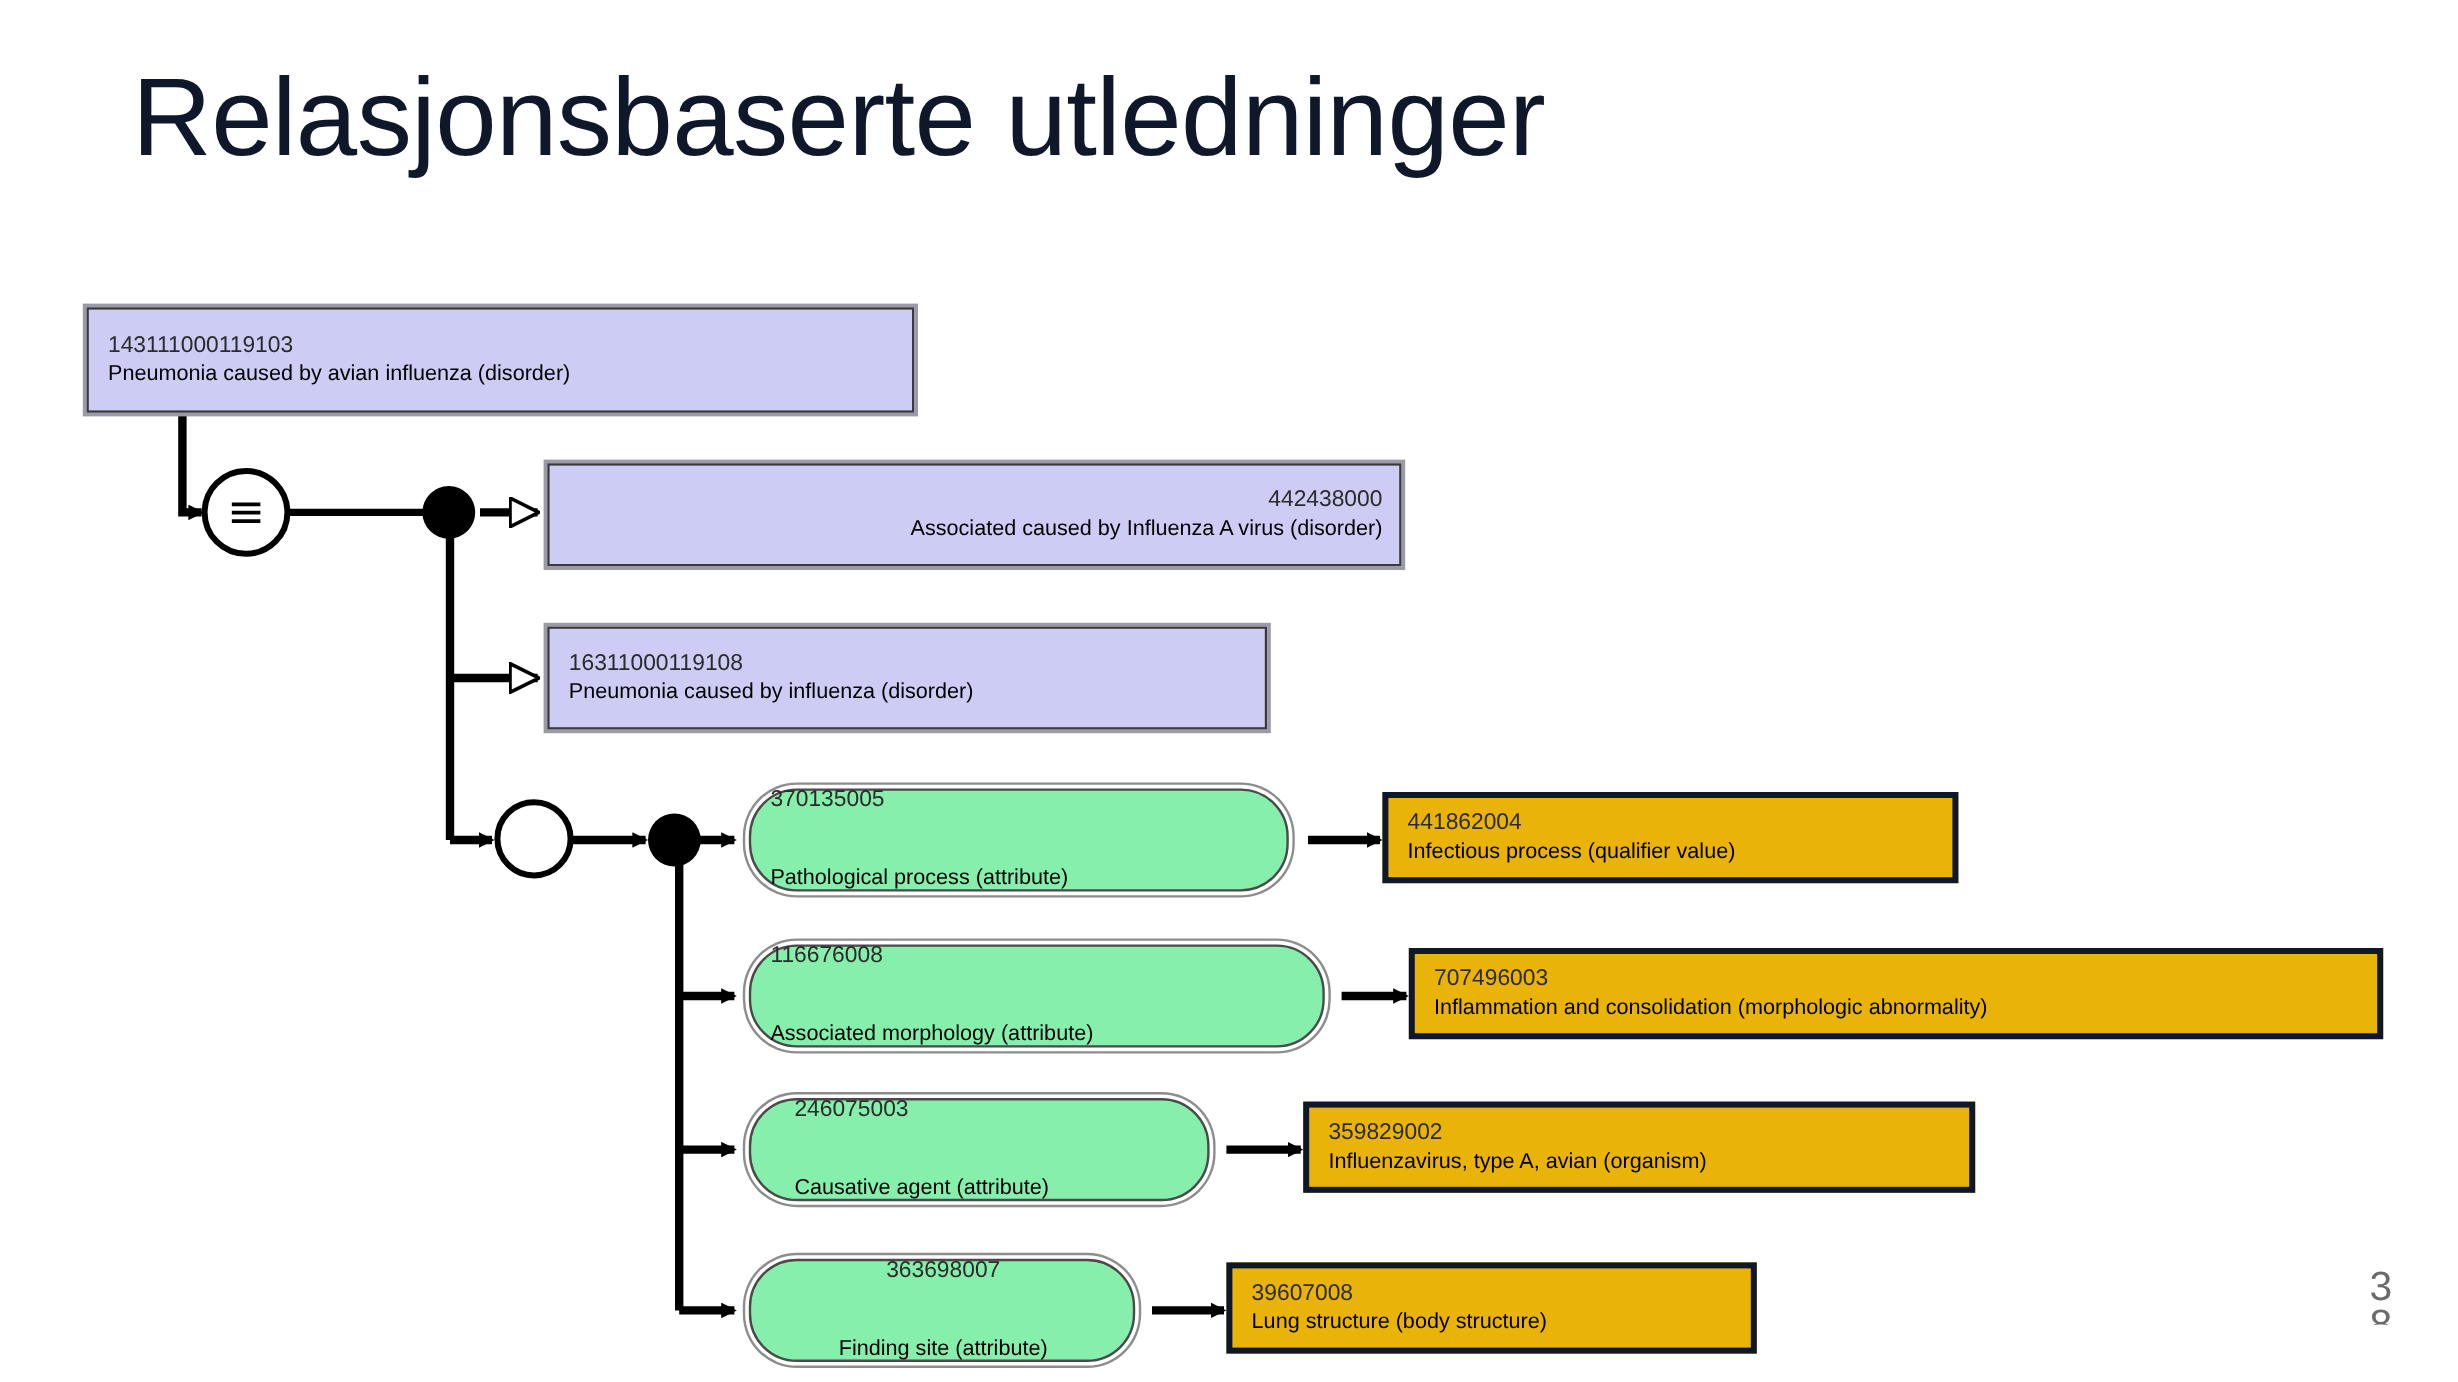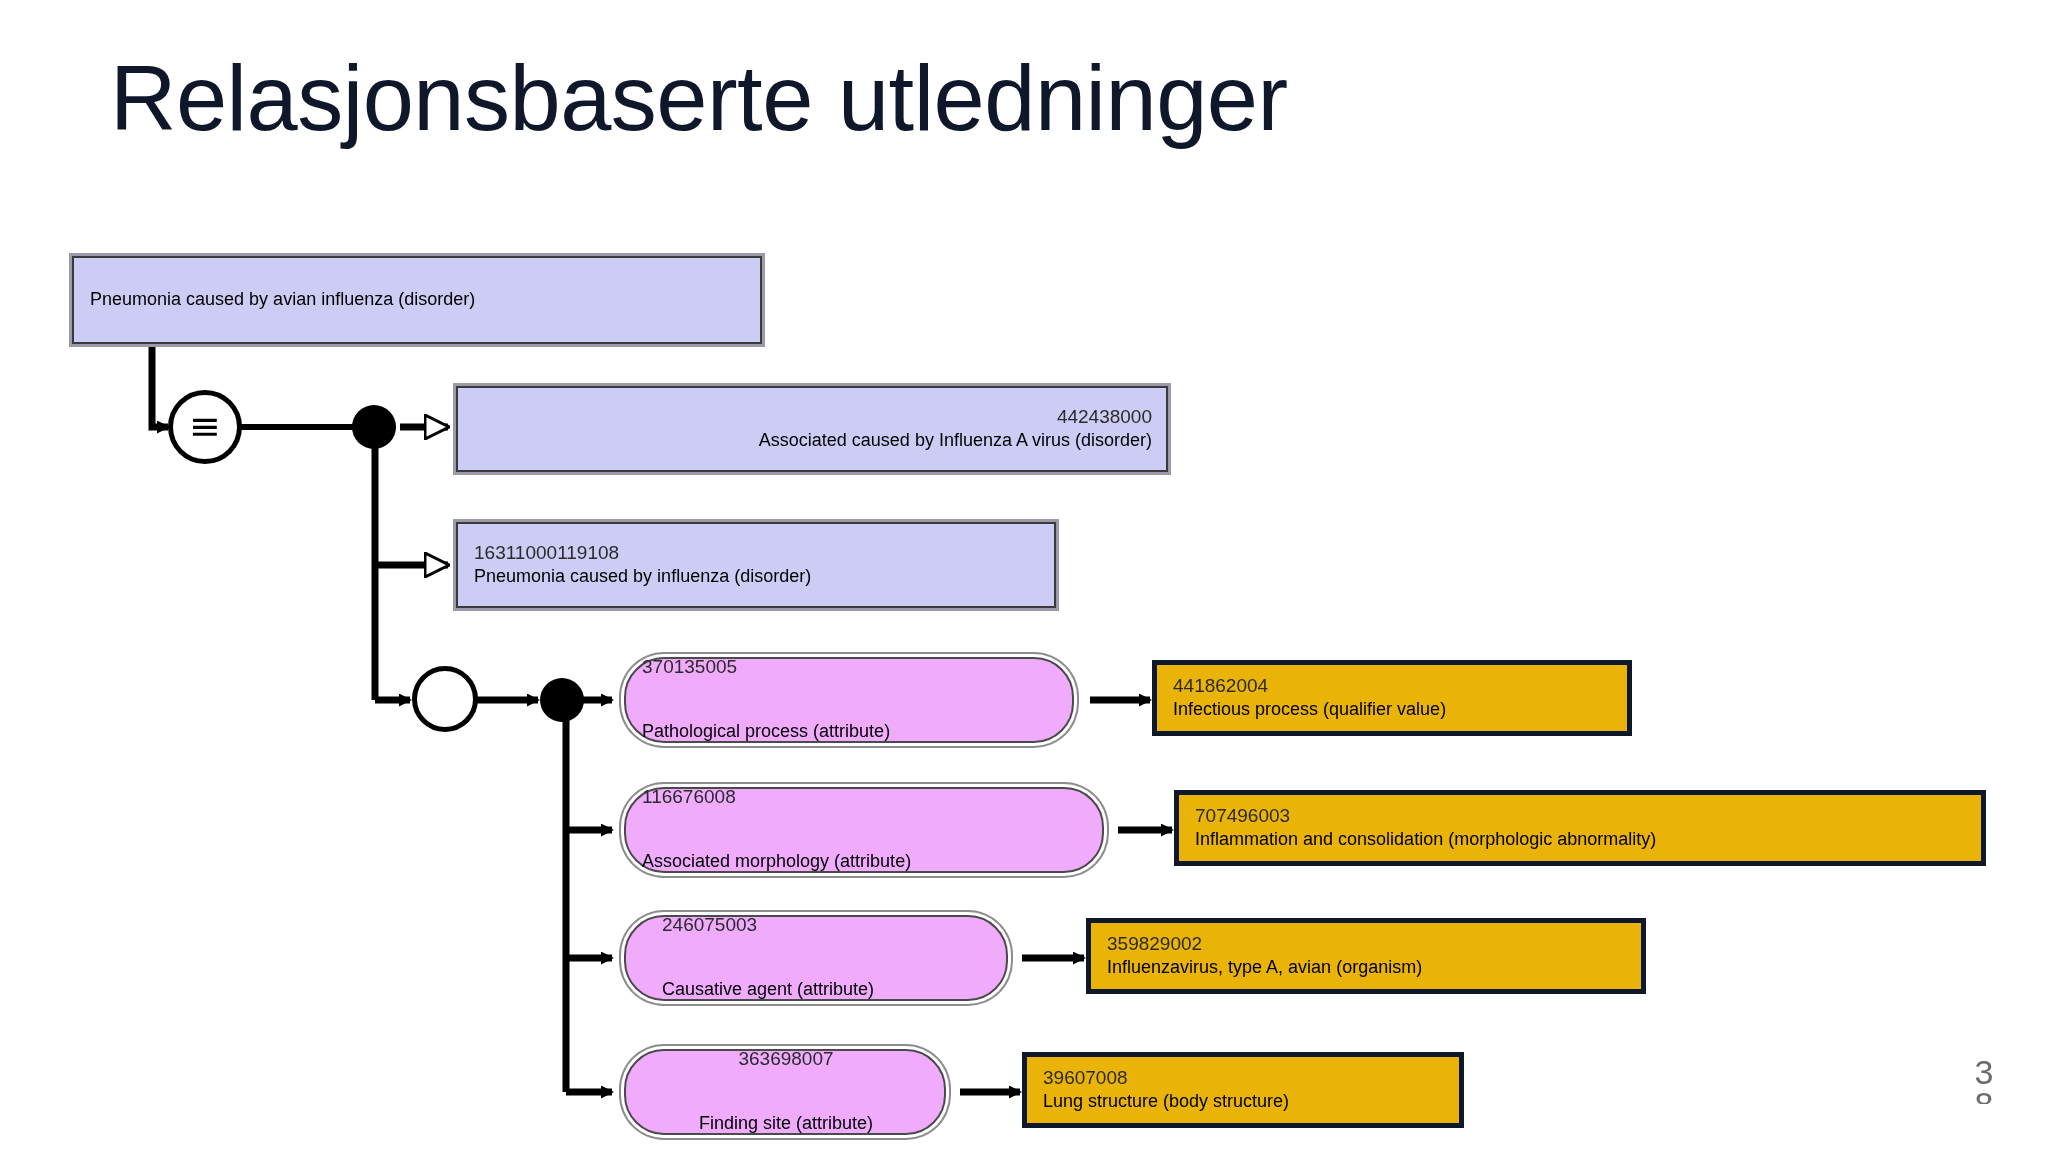--- a/index.html
+++ b/index.html
@@ -73,21 +73,21 @@
     outline: 3px solid #9a9aa8;
     outline-offset: 0px;
   }
   
   .value {
     background: #eab308;
     border: 5px solid #0f172a;
   }
   
   .attribute {
-    background: #f0abfc;
+    background: #86efac;
     border: 2px solid #4a4a4a;
     border-radius: 40px;
     box-shadow: 0 0 0 3px #ffffff, 0 0 0 5px #8d8d8d;
     gap: 41px;
   }
 
   
   .circle-node {
     position: absolute;
     box-sizing: border-box;
@@ -177,20 +177,21 @@
 
   <div class="circle-node" style="left:168px; top:390px; width:74px; height:74px;">
     <span class="equiv">≡</span>
   </div>
   <div class="dot-node" style="left:352px; top:405px; width:44px; height:44px;"></div>
 
   <div class="circle-node" style="left:412px; top:666px; width:66px; height:66px;"></div>
   <div class="dot-node" style="left:540px; top:678px; width:44px; height:44px;"></div>
 
   <div class="node concept" style="left:72px; top:256px; width:690px; height:88px;">
+    <span class="sctid">143111000119103</span>
     <span class="term">Pneumonia caused by avian influenza (disorder)</span>
   </div>
 
   <div class="node concept" style="left:456px; top:386px; width:712px; height:86px;text-align:right;">
     <span class="sctid">442438000</span>
     <span class="term">Associated caused by Influenza A virus (disorder)</span>
   </div>
 
   <div class="node concept" style="left:456px; top:522px; width:600px; height:86px;">
     <span class="sctid">16311000119108</span>

